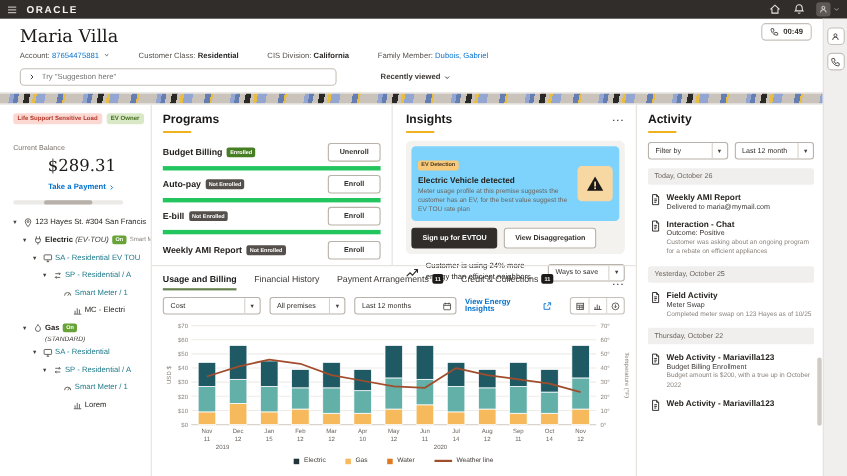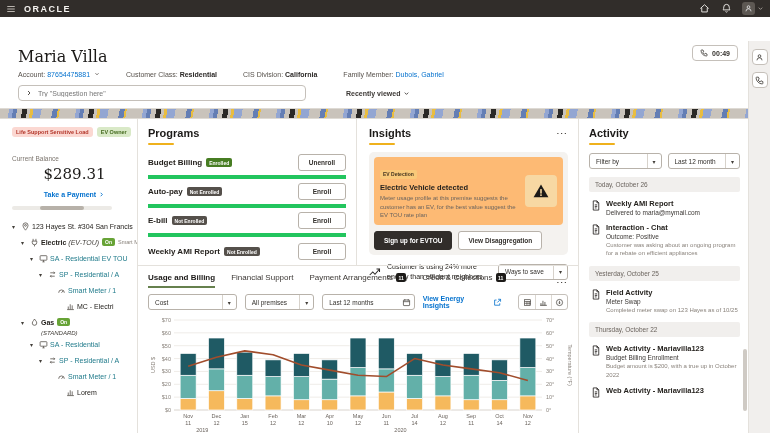--- a/index.html
+++ b/index.html
@@ -10,21 +10,21 @@
   
   .topbar { height:17px; background:#312d2a; display:flex; align-items:center; padding:0 6px; flex:none; }
   .hamburger { width:12px; margin-right:6px; color:#b9b4ae; display:flex; }
   .logo { color:#f5f3f0; font-weight:bold; font-size:9px; letter-spacing:1.5px; }
   .topbar .spacer { flex:1; }
   .tb-ic { width:13px; height:13px; display:flex; align-items:center; justify-content:center; color:#e8e6e3; margin-left:9px; }
   .avatar-btn { width:13px; height:13px; background:#5d5853; border-radius:3px; display:flex; align-items:center; justify-content:center; color:#ddd; margin-left:9px; }
   .tb-chev { color:#a9a49e; margin-left:2px; display:flex; }
 
   
-  .below { flex:1; display:flex; min-height:0;margin-top:24px; }
+  .below { flex:1; display:flex; min-height:0; }
   .main-col { width:748px; display:flex; flex-direction:column; min-width:0; }
   .rail { width:22px; background:#f1efed; border-left:1px solid #e4e1dc; padding-top:8px; display:flex; flex-direction:column; align-items:center; gap:7px; }
   .rail-btn { width:16px; height:16px; background:#fff; border:1px solid #c5c0ba; border-radius:4px; display:flex; align-items:center; justify-content:center; color:#44403b; }
 
   
   .header { height:67px; padding:6px 10px 0 18px; position:relative; flex:none; }
   .name { font-family:"DejaVu Serif", serif; font-size:16px; color:#1c1a18; }
   .meta { display:flex; gap:26px; margin-top:5px; font-size:7px; color:#56504a; align-items:center; }
   .meta b { color:#2b2826; }
   .blue { color:#0572ce; }
@@ -87,21 +87,21 @@
   .plabel { font-size:8px; font-weight:bold; color:#26231f; display:flex; align-items:center; gap:4px; white-space:nowrap; }
   .st-badge { font-size:5px; font-weight:bold; color:#fff; border-radius:2px; padding:1.5px 3px; }
   .st-badge.green { background:#477d23; }
   .st-badge.dark { background:#55504b; }
   .btn { border:1px solid #b8b2aa; border-radius:3px; background:#fff; font-size:6.5px; font-weight:bold; color:#33302c; padding:4px 0; width:48px; text-align:center; font-family:"Liberation Sans", sans-serif; }
 
   .insights { flex:1; padding:8px 10px 0 12px; min-width:0; }
   .panel-head { display:flex; justify-content:space-between; align-items:flex-start; }
   .dots { letter-spacing:1.5px; font-weight:bold; font-size:8px; color:#44403b; }
   .ins-card { background:#f4f2ef; border-radius:5px; margin-top:7px; padding:5px; }
-  .ins-inner { background:#fdba74; border-radius:4px; padding:5px 6px; display:flex; gap:6px; }
+  .ins-inner { background:#7dd3fc; border-radius:4px; padding:5px 6px; display:flex; gap:6px; }
   .ins-text { flex:1; min-width:0; }
   .ev-badge { display:inline-block; background:#f9c979; color:#443620; font-size:5px; font-weight:bold; border-radius:2px; padding:1.5px 3px; }
   .ins-title { font-size:7.5px; font-weight:bold; margin-top:3px; color:#26231f; }
   .ins-body { font-size:6px; color:#6b645e; margin-top:2px; line-height:1.45; }
   .warn-tile { width:32px; height:32px; background:#f7d8a3; border-radius:4px; flex:none; display:flex; align-items:center; justify-content:center; align-self:center; }
   .ins-btns { display:flex; gap:6px; margin-top:6px; }
   .btn-dark { background:#312d2a; color:#fff; border:1px solid #312d2a; border-radius:3px; font-size:6.5px; font-weight:bold; padding:5px 9px; font-family:"Liberation Sans", sans-serif;}
   .btn-lite { background:#fff; color:#33302c; border:1px solid #b8b2aa; border-radius:3px; font-size:6.5px; font-weight:bold; padding:5px 9px; font-family:"Liberation Sans", sans-serif;}
   .ins-note { display:flex; align-items:center; gap:6px; margin-top:7px; }
   .ins-note .txt { font-size:7px; color:#26231f; flex:1; line-height:1.4; }
@@ -451,21 +451,21 @@
               </div>
             </div>
           </div>
 
           <div class="usage">
             <div class="tabs" id="usage-tabs">
                 <span class="tab active">
                   <span>Usage and Billing</span>
                 </span>
                 <span class="tab">
-                  <span>Financial Support</span>
+                  <span>Financial History</span>
                 </span>
                 <span class="tab">
                   <span>Payment Arrangements</span>
                   <span class="tab-badge">11</span>
                 </span>
                 <span class="tab">
                   <span>Credit &amp; Collections</span>
                   <span class="tab-badge">11</span>
                 </span>
                 <span class="dots">...</span>

